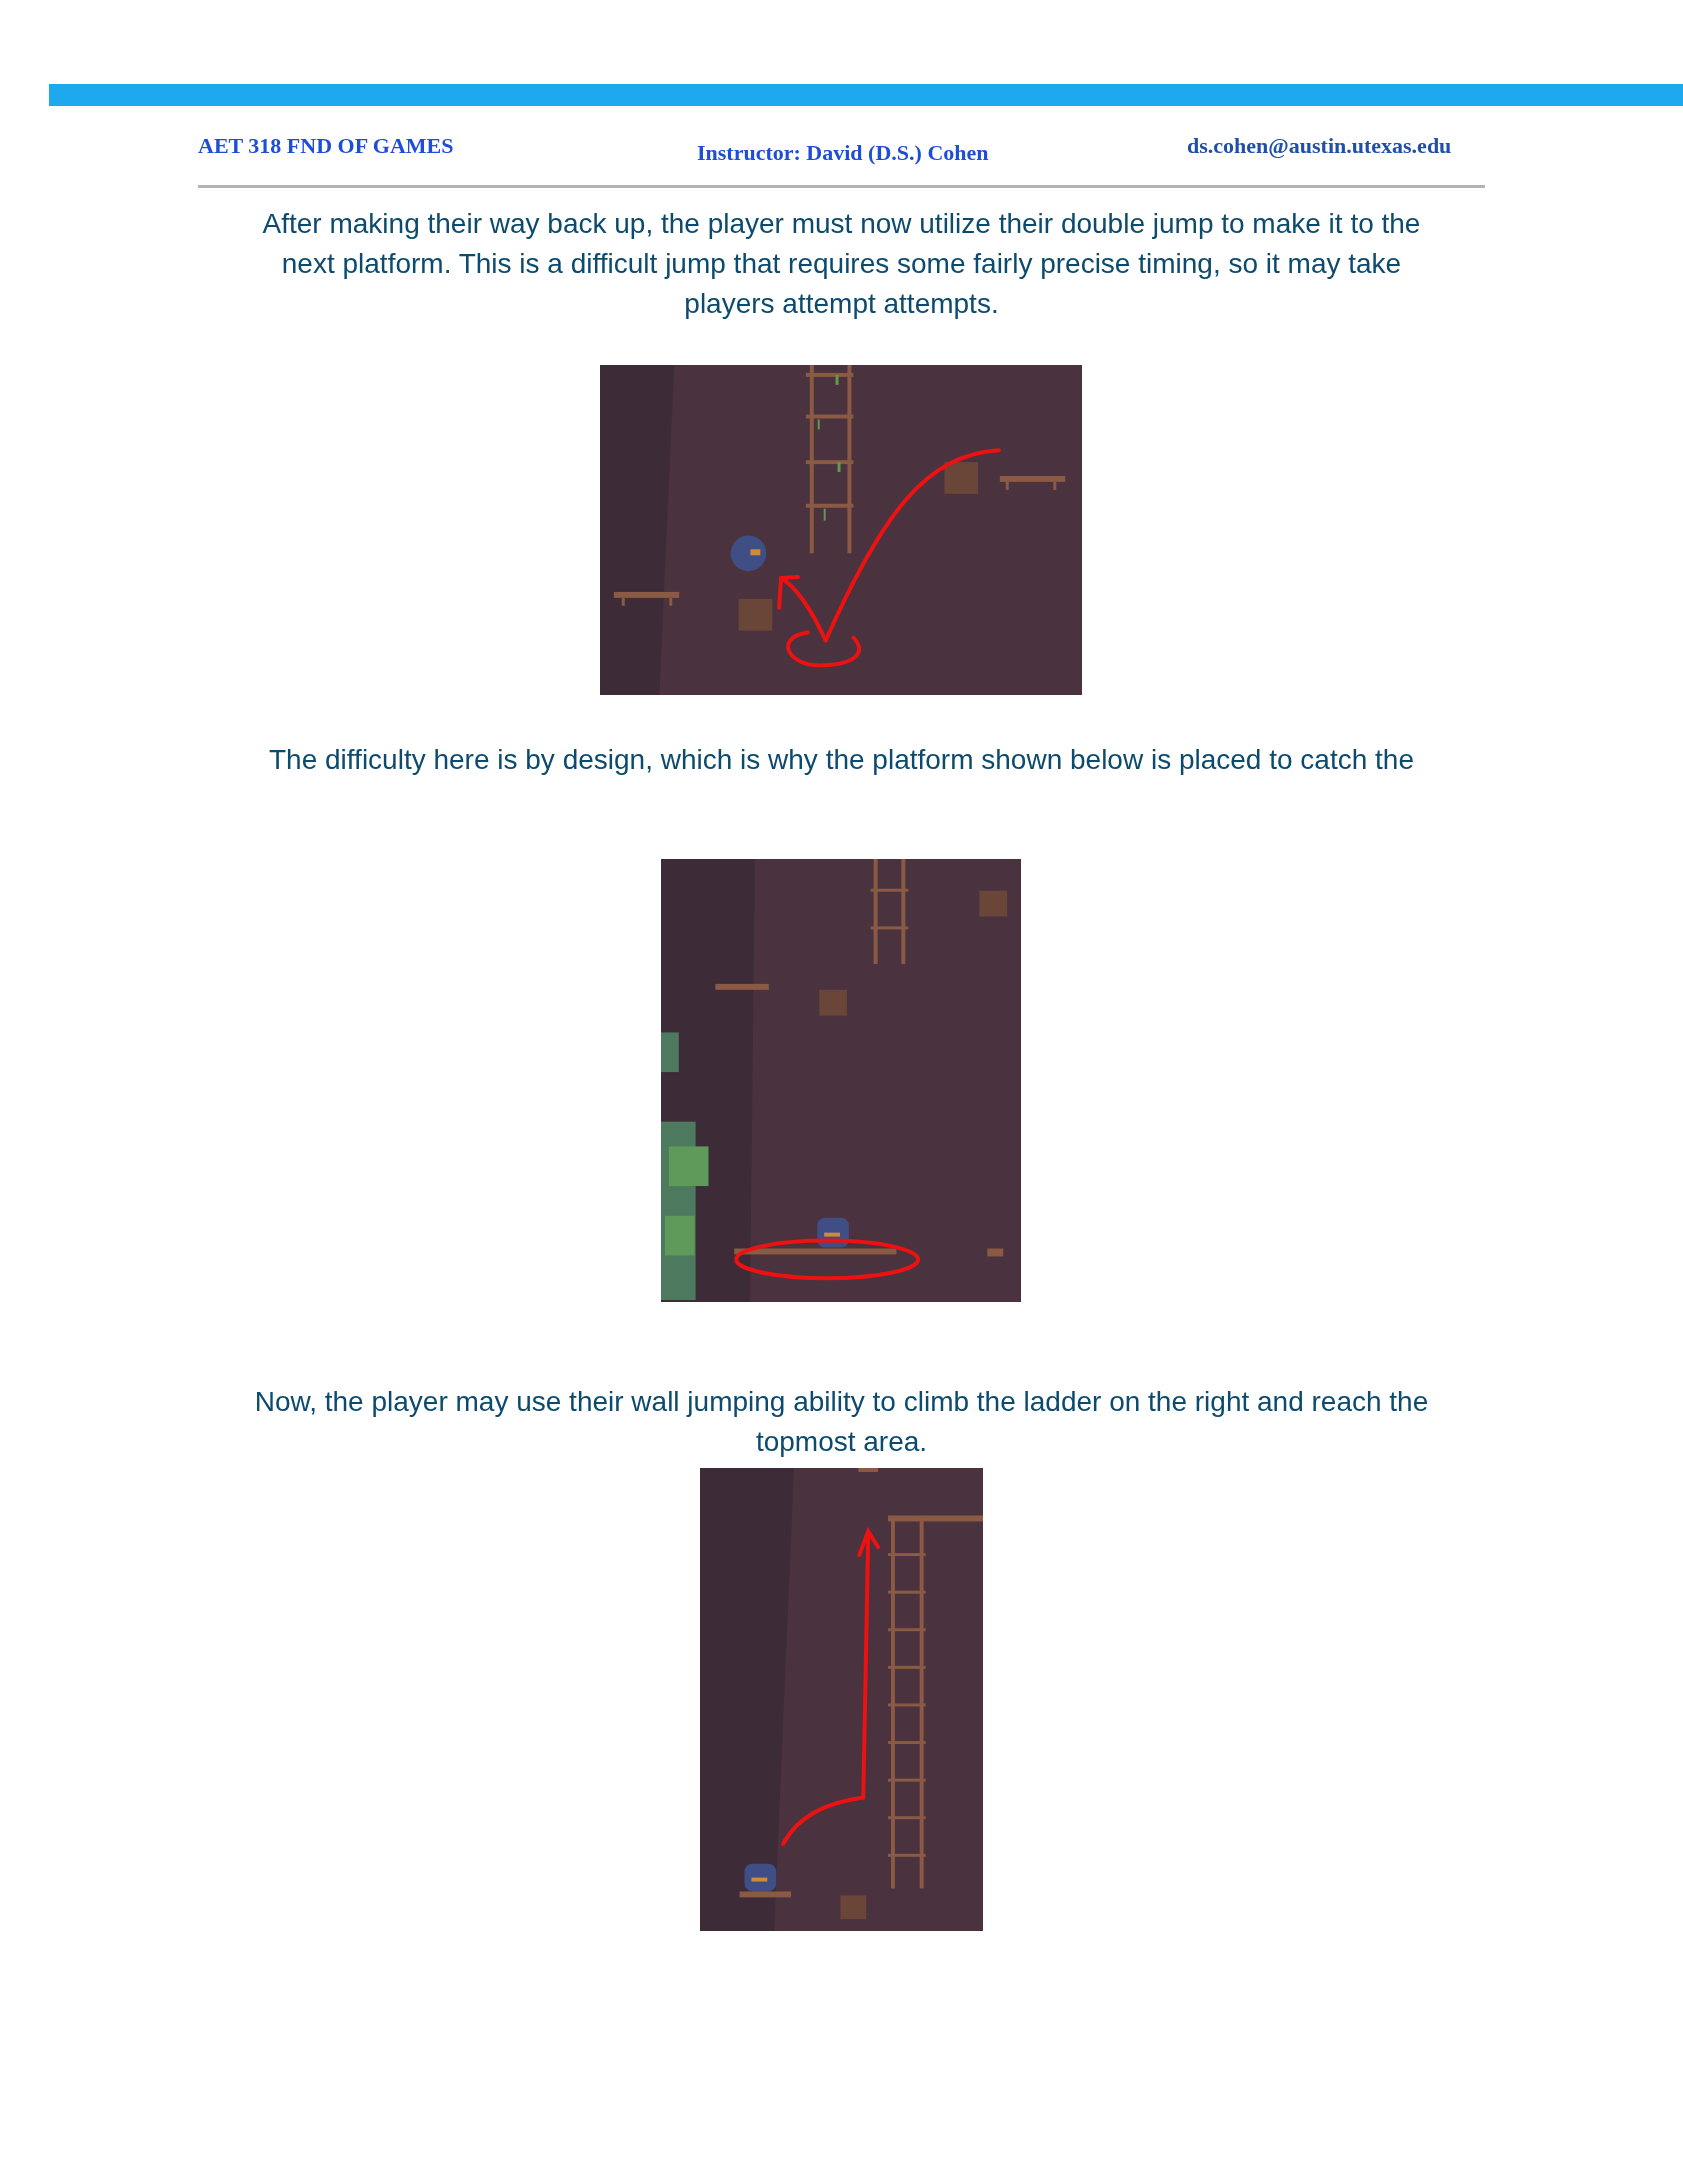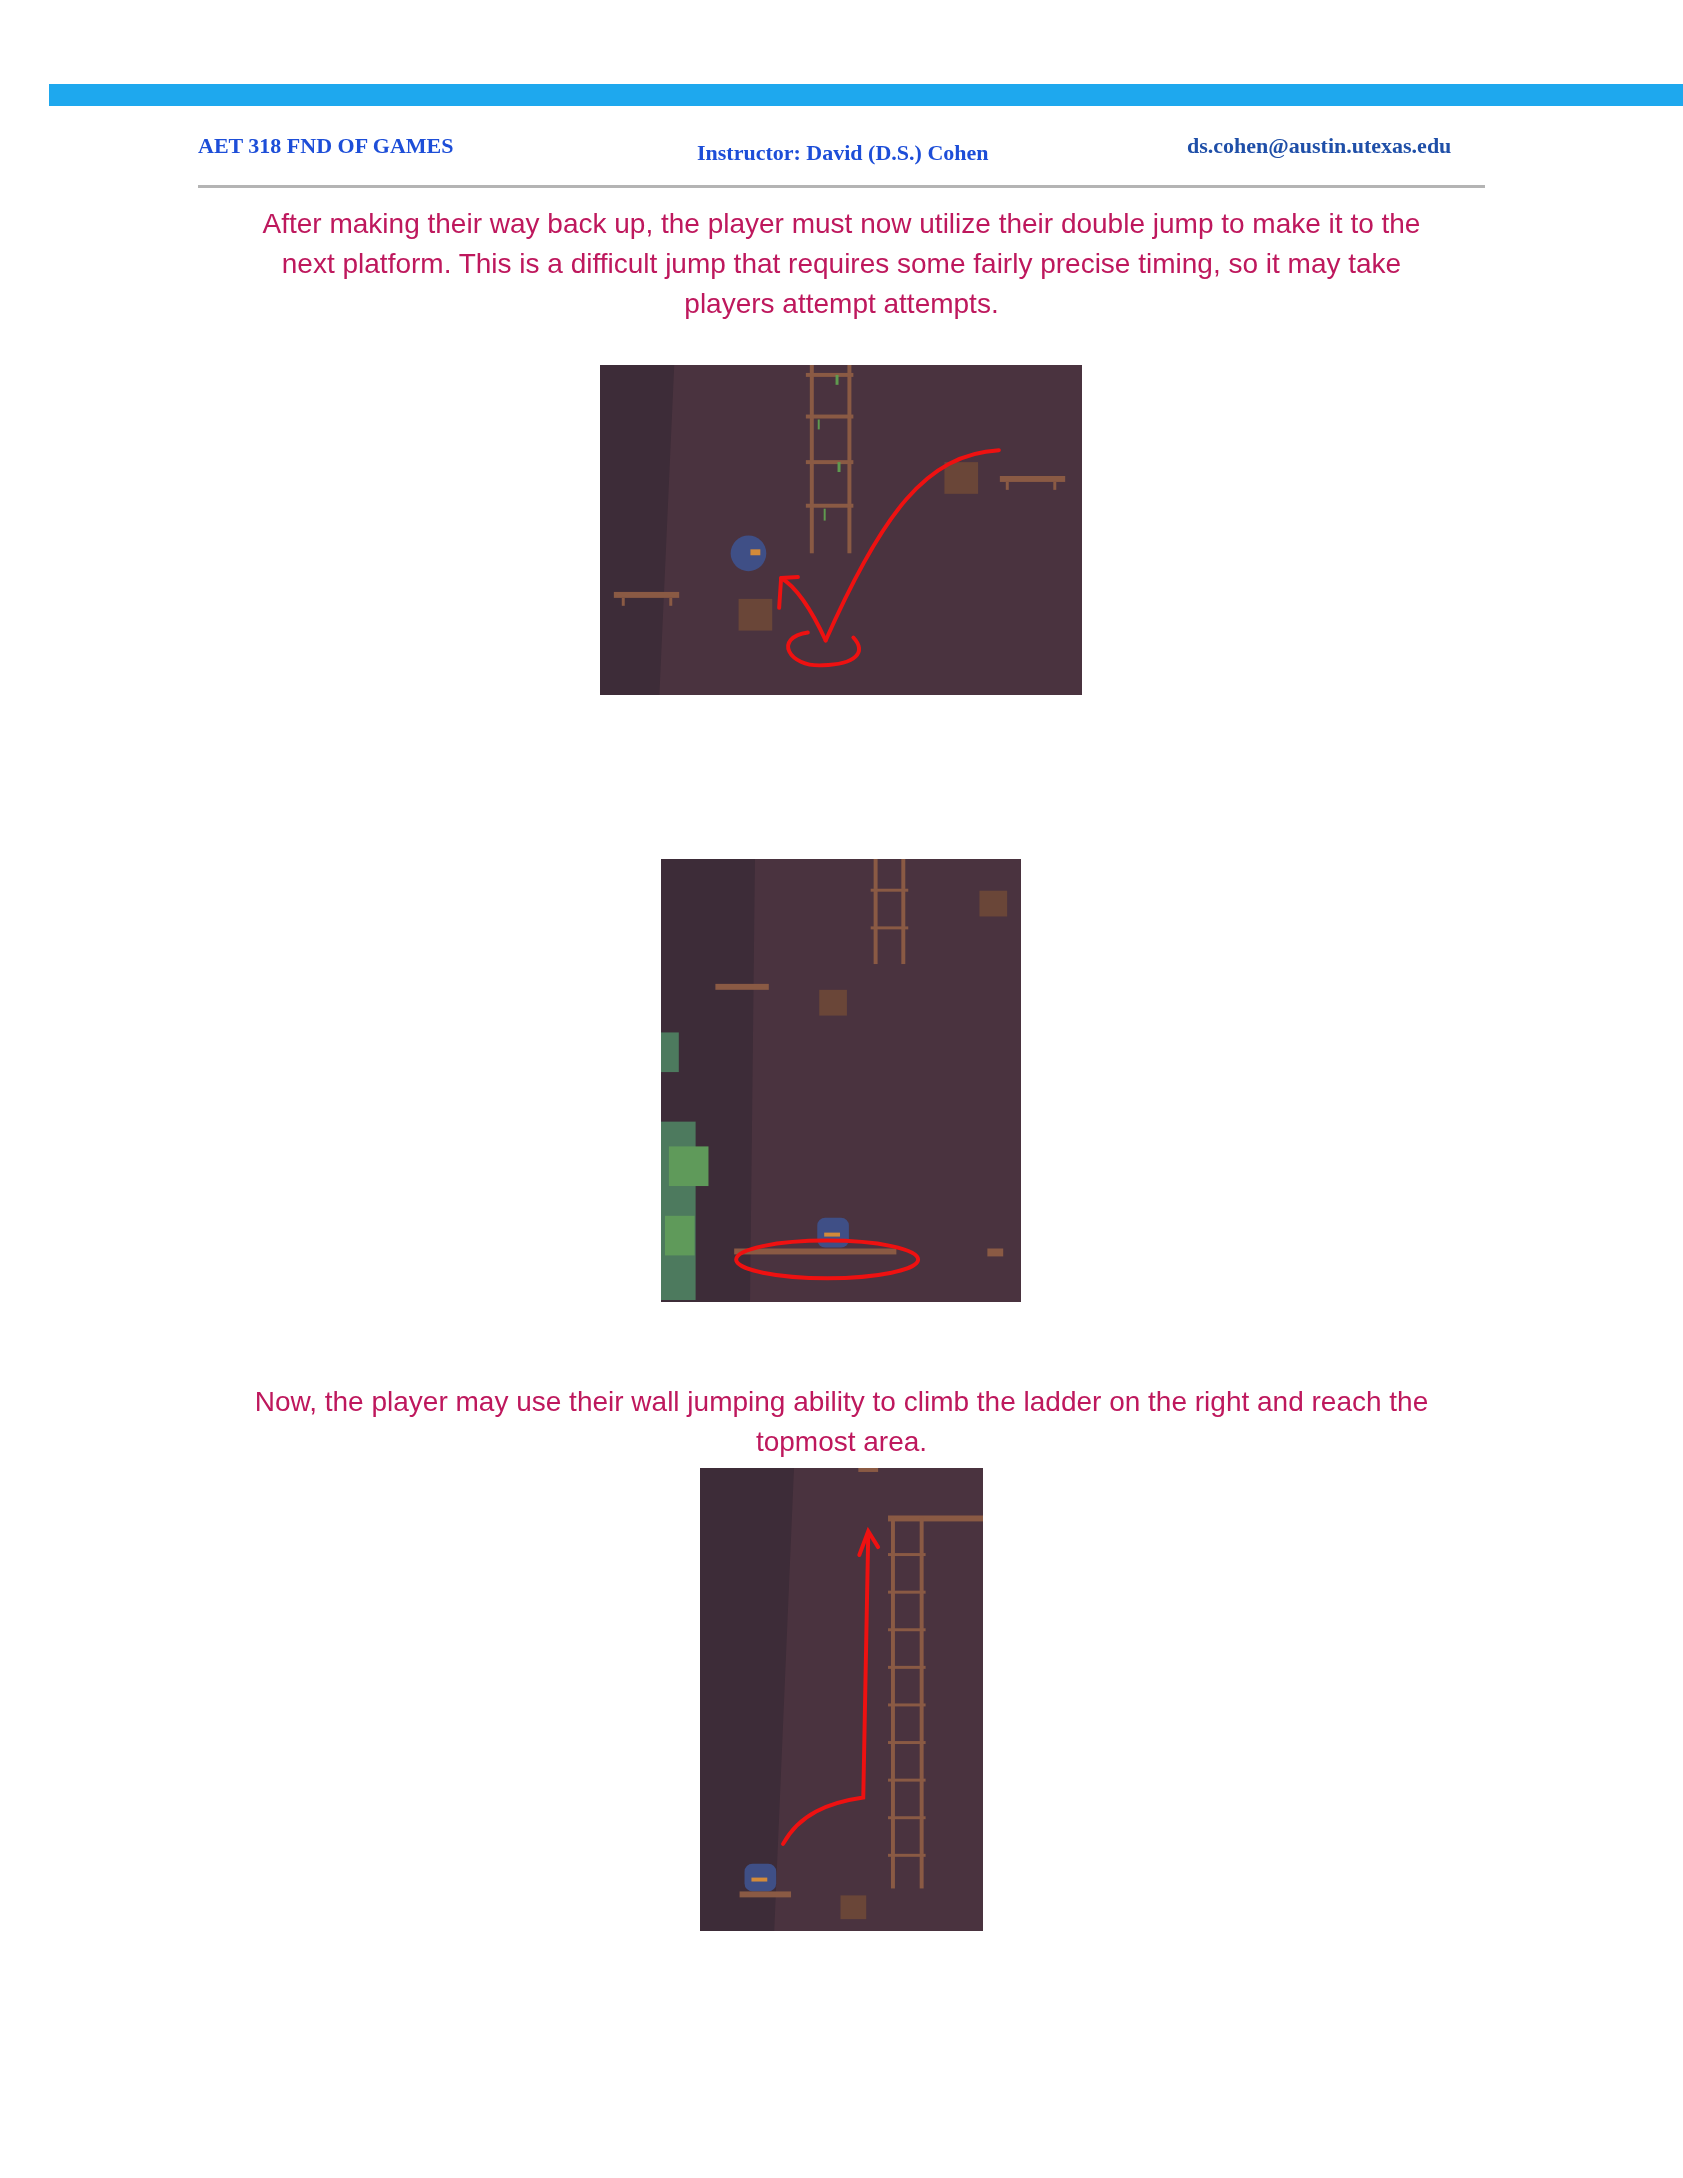--- a/index.html
+++ b/index.html
@@ -3,21 +3,21 @@
 <meta charset="utf-8">
 <style>
   html, body { margin: 0; padding: 0; background: #ffffff; }
   body { width: 1683px; height: 2178px; position: relative; overflow: hidden; }
   .topbar { position: absolute; left: 49px; top: 84px; width: 1635px; height: 22px; background: #1ea8ee; }
   .hdr { position: absolute; top: 133px; font-family: "Liberation Serif", serif; font-weight: bold; font-size: 22px; color: #1d4ed8; white-space: nowrap; }
   .hdr.course { left: 198px; }
   .hdr.instr { left: 697px; margin-top: 7px; }
   .hdr.email { left: 1187px; color: #1f4fa8; text-decoration-color: #1f5fd0; text-underline-offset: 3px; cursor: pointer; }
   .rule { position: absolute; left: 198px; top: 185px; width: 1287px; height: 3px; background: #b4b4b4; }
-  .para { position: absolute; left: 198px; width: 1287px; text-align: center; font-family: "Liberation Sans", sans-serif; font-size: 28px; line-height: 40px; color: #be185d; }
+  .para { position: absolute; left: 198px; width: 1287px; text-align: center; font-family: "Liberation Sans", sans-serif; font-size: 28px; line-height: 40px; color: #0c4a6e; }
   .p1 { top: 204px; }
   .p2 { top: 740px; }
   .p3 { top: 1382px; }
   .shot { position: absolute; background: #4a333f; overflow: hidden; }
   .shot svg { display: block; width: 100%; height: 100%; }
   .s1 { left: 600px; top: 365px; width: 482px; height: 330px; }
   .s2 { left: 661px; top: 859px; width: 360px; height: 443px; }
   .s3 { left: 700px; top: 1468px; width: 283px; height: 463px; }
 </style>
 </head>
@@ -74,20 +74,21 @@
     <g fill="none" stroke="#ee1111" stroke-width="4" stroke-linecap="round">
       <path d="M 403 86 C 330 90, 285 150, 228 278"></path>
       <path d="M 228 278 C 215 250, 200 225, 183 215"></path>
       <path d="M 183 215 L 181 245 M 183 215 L 200 214"></path>
       <path d="M 210 270 C 175 275, 190 305, 225 303 C 258 302, 270 290, 256 275"></path>
     </g>
   </svg>
 </div>
 
 <div class="para p2">
+  <div>The difficulty here is by design, which is why the platform shown below is placed to catch the</div>
 </div>
 
 <div class="shot s2">
   <svg viewBox="0 0 364 447" preserveAspectRatio="none">
     <rect width="364" height="447" fill="#4a333f"></rect>
     <polygon points="0,0 95,0 90,447 0,447" fill="#3d2c38"></polygon>
 
     <g fill="#4d7a5e">
         <rect x="0" y="175" width="18" height="40"></rect>
         <rect x="0" y="265" width="35" height="180"></rect>

